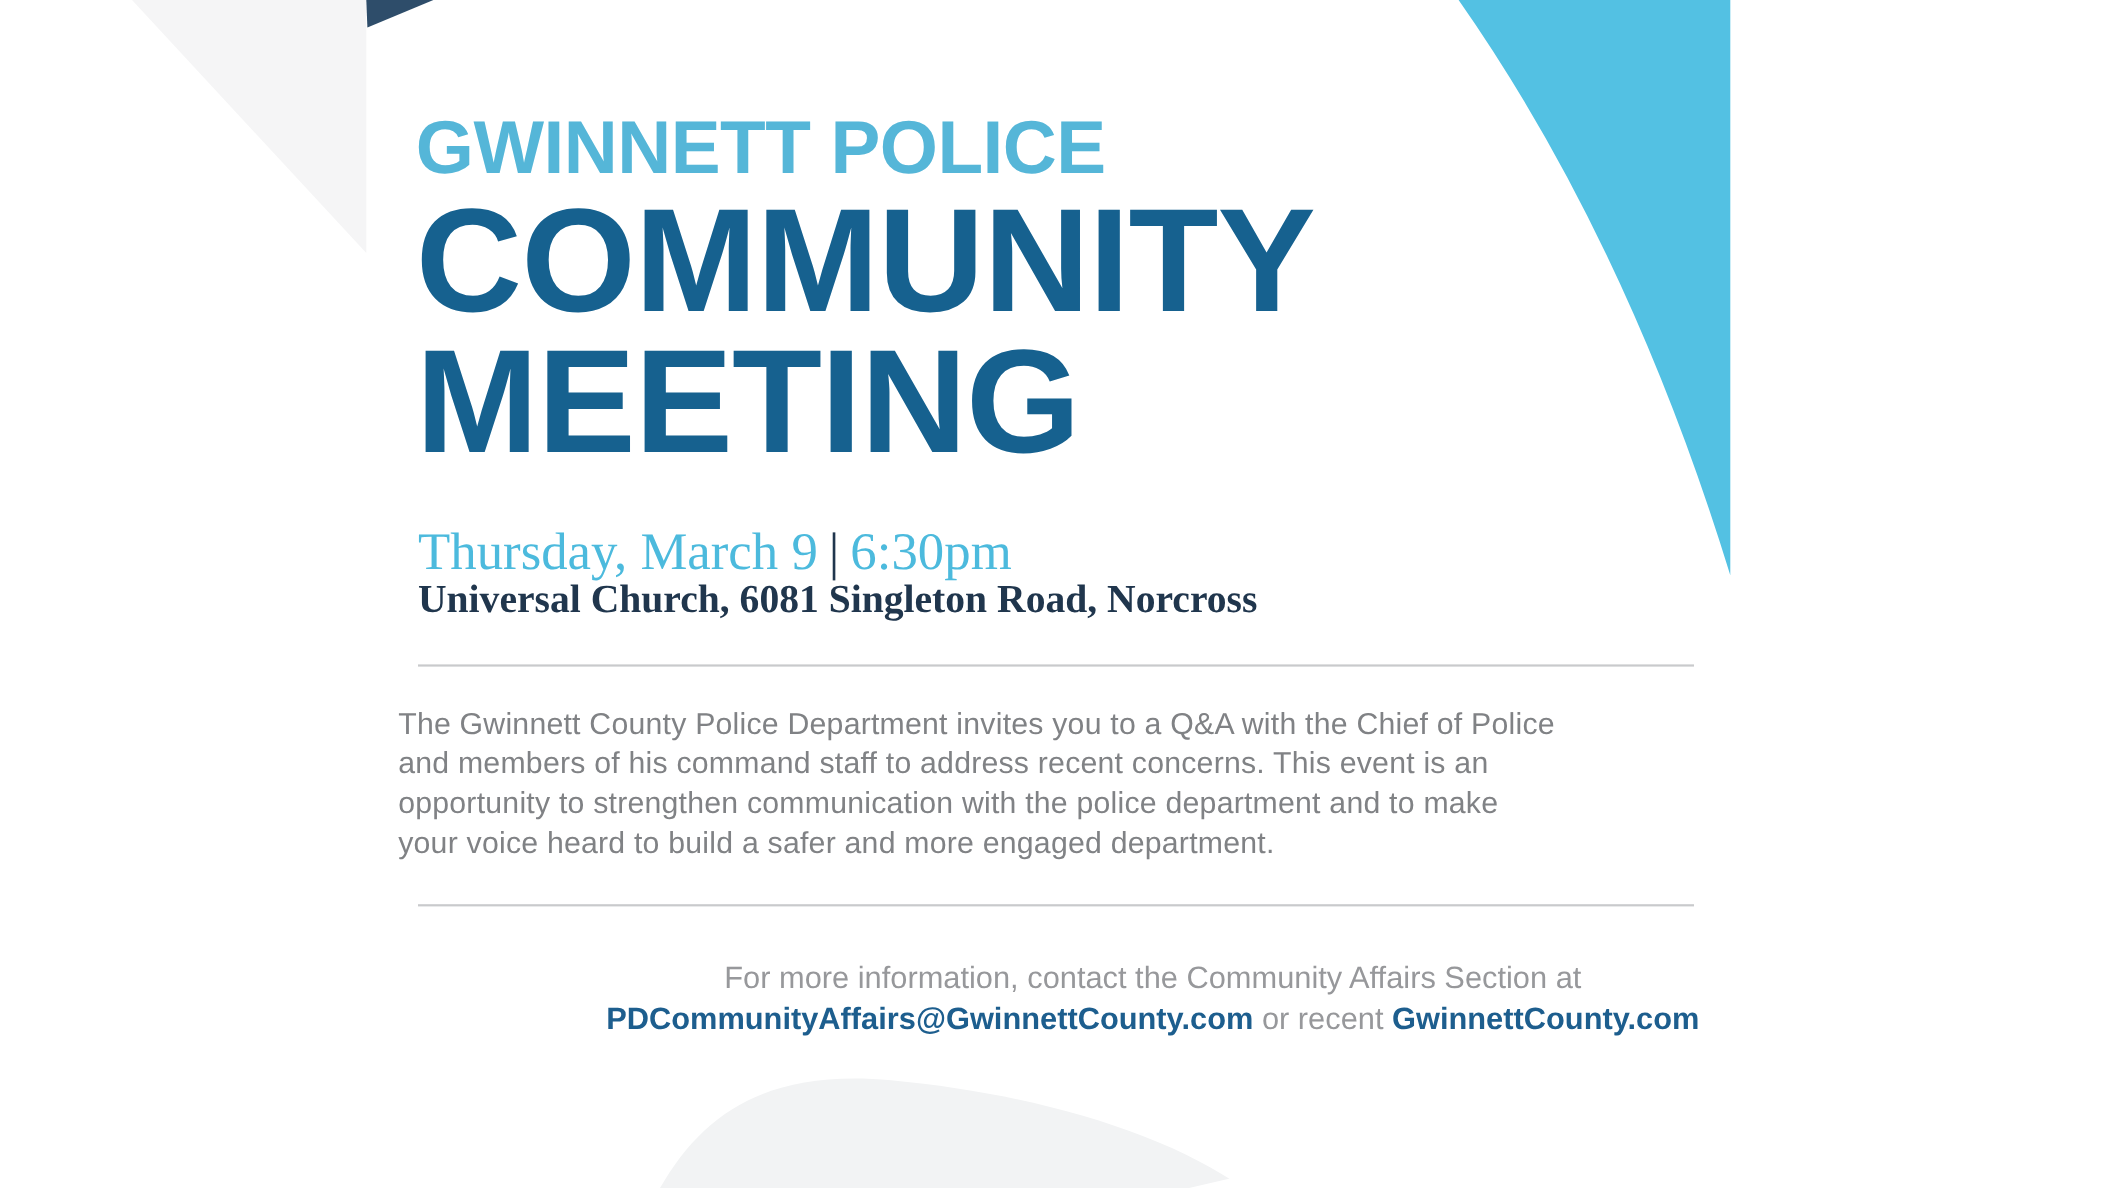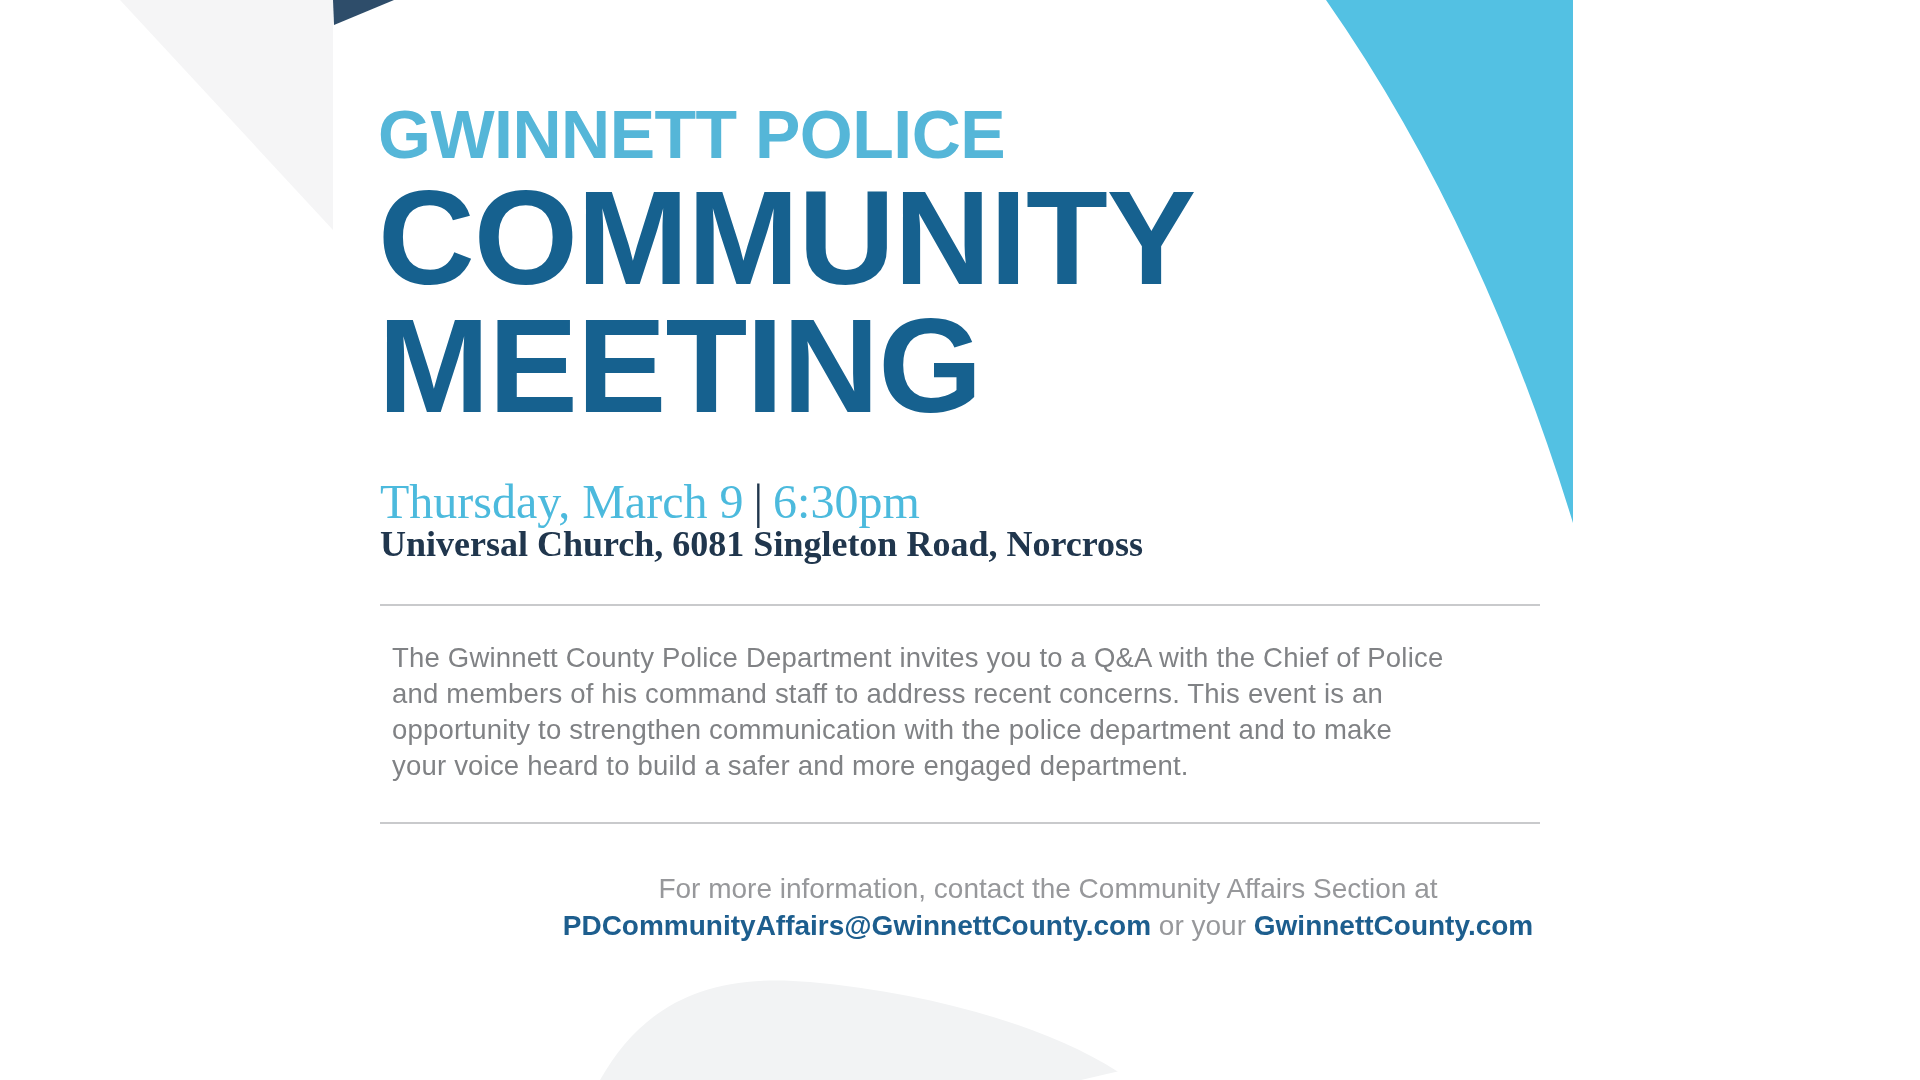--- a/index.html
+++ b/index.html
@@ -38,21 +38,21 @@
     font-size:36px;font-weight:bold;line-height:1;
     color:var(--navy,#20364D);
   }
   .divider{
     left:380px;width:1160px;height:0;
     border-top:2px solid var(--divider,#C9CACC);
   }
   .divider.d1{top:604px;}
   .divider.d2{top:822px;}
   .body-copy{
-    left:392px;top:640px;width:1190px;
+    left:362px;top:640px;width:1190px;
     font-size:27.5px;line-height:36px;
     letter-spacing:0.2px;
     color:var(--body-gray,#808285);
   }
   .footer{
     left:548px;top:870px;width:1000px;
     font-size:28px;line-height:37px;
     text-align:center;
     color:var(--footer-gray,#97989B);
   }
@@ -90,16 +90,16 @@
     <div>The Gwinnett County Police Department invites you to a Q&amp;A with the Chief of Police</div>
     <div>and members of his command staff to address recent concerns. This event is an</div>
     <div>opportunity to strengthen communication with the police department and to make</div>
     <div>your voice heard to build a safer and more engaged department.</div>
   </div>
 
   <div class="abs divider d2"></div>
 
   <div class="abs footer">
     <div>For more information, contact the Community Affairs Section at</div>
-    <div><b>PDCommunityAffairs@GwinnettCounty.com</b><span> or your </span><b>GwinnettCounty.com</b></div>
+    <div><b>PDCommunityAffairs@GwinnettCounty.com</b><span> or recent </span><b>GwinnettCounty.com</b></div>
   </div>
 
 </div>
 
 </body></html>

